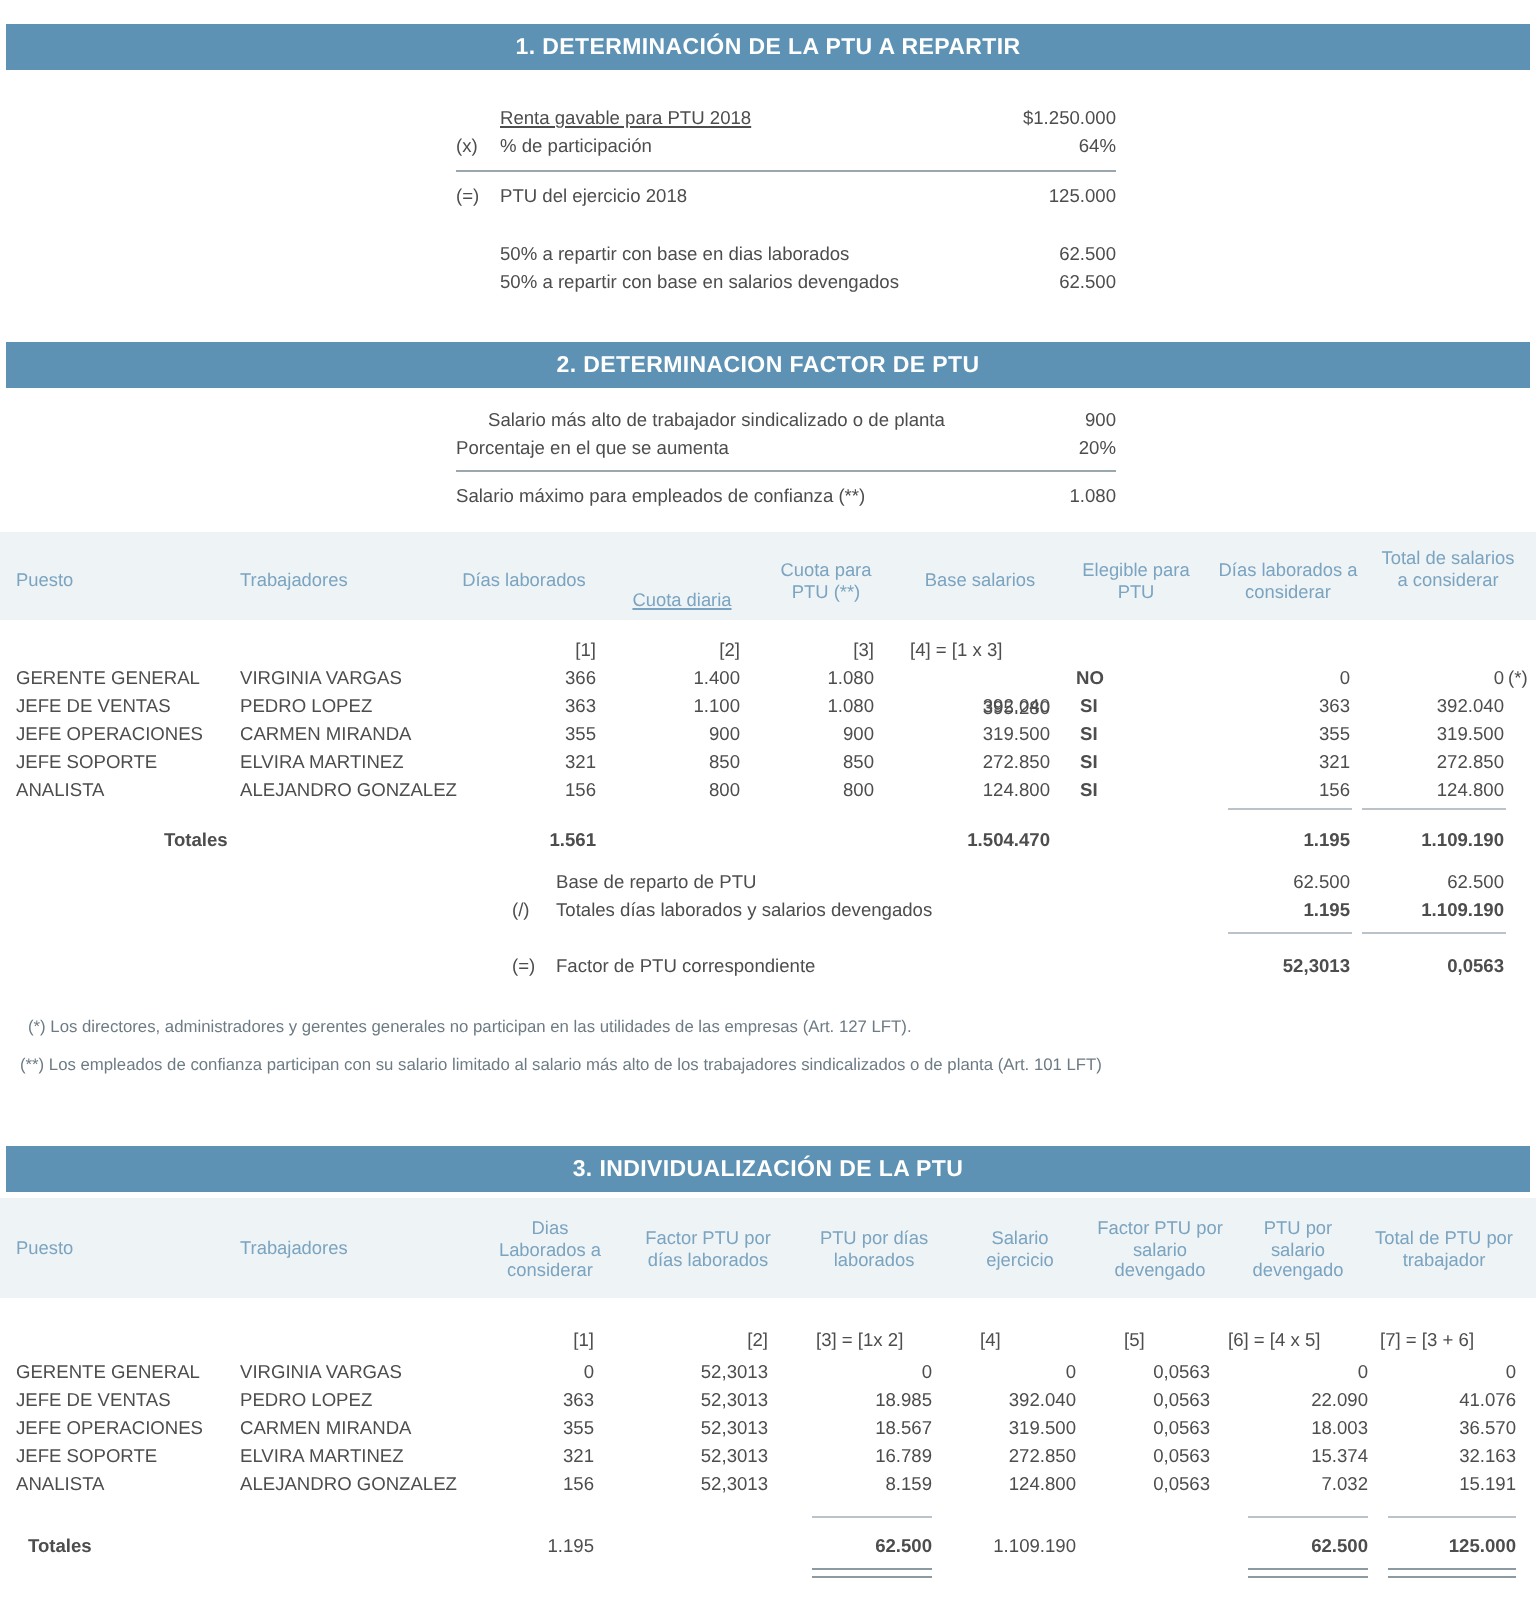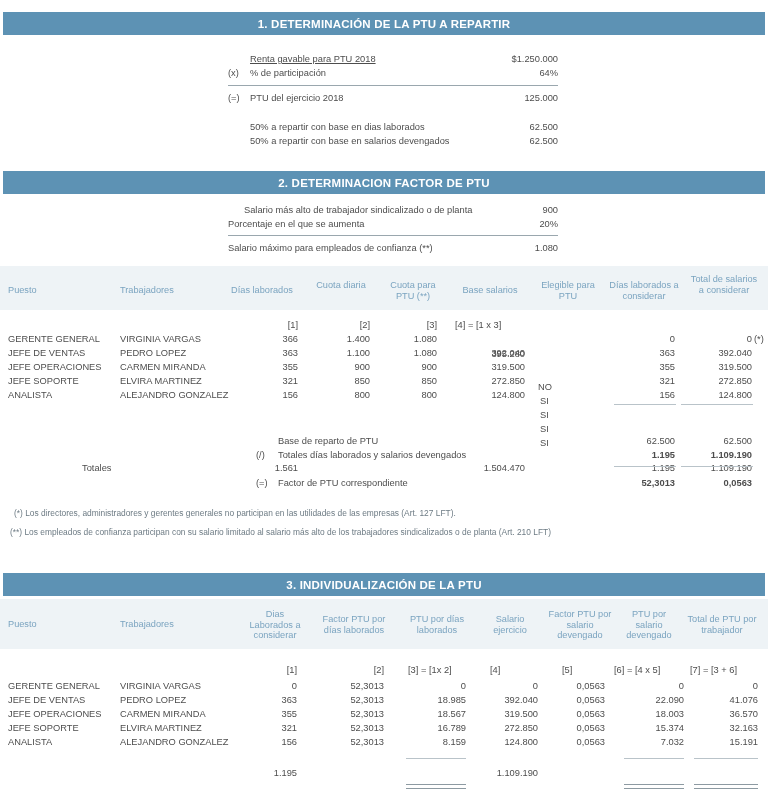--- a/index.html
+++ b/index.html
@@ -48,21 +48,21 @@
     line-height:10.5px;
     color:#7ba4c0;
     text-align:center;
     white-space:normal;
   }
   .hdr.l{text-align:left;}
 
   
   .cell{position:absolute;font-size:9.3px;line-height:11px;color:#4d4d4d;white-space:nowrap;}
   .cell.r{text-align:right;}
-  .cell.b{font-weight:normal;margin-top:48px;}
+  .cell.b{font-weight:bold;}
 
   .dbl{position:absolute;height:3px;border-top:1px solid #8d9aa2;border-bottom:1px solid #8d9aa2;}
   .foot{position:absolute;font-size:8.4px;color:#6d7b84;white-space:nowrap;}
 </style>
 </head>
 <body>
 
 <div class="page">
 
   <div class="section-bar" style="top:12px;">
@@ -101,21 +101,21 @@
 
   <div class="rule" style="left:228px;top:235px;width:330px;"></div>
 
   <div class="lbl" style="left:228px;top:243px;">Salario máximo para empleados de confianza (**)</div>
   <div class="val" style="left:470px;top:243px;width:88px;">1.080</div>
 
   <div class="hdr-band" style="top:266px;height:44px;"></div>
   <div class="hdr l" style="left:8px;top:285px;width:90px;">Puesto</div>
   <div class="hdr l" style="left:120px;top:285px;width:100px;">Trabajadores</div>
   <div class="hdr" style="left:222px;top:285px;width:80px;">Días laborados</div>
-  <div class="hdr" style="left:306px;top:280px;width:70px;">Cuota diaria</div>
+  <div class="hdr" style="left:306px;top:295px;width:70px;text-decoration:underline;">Cuota diaria</div>
   <div class="hdr" style="left:385px;top:280px;width:56px;">Cuota para PTU      (**)</div>
   <div class="hdr" style="left:452px;top:285px;width:76px;">Base salarios</div>
   <div class="hdr" style="left:532px;top:280px;width:72px;">Elegible para PTU</div>
   <div class="hdr" style="left:606px;top:280px;width:76px;">Días laborados a considerar</div>
   <div class="hdr" style="left:688px;top:274px;width:72px;">Total de salarios a considerar</div>
 
   <div class="cell r" style="left:250px;top:320px;width:48px;">[1]</div>
   <div class="cell r" style="left:322px;top:320px;width:48px;">[2]</div>
   <div class="cell r" style="left:389px;top:320px;width:48px;">[3]</div>
   <div class="cell" style="left:455px;top:320px;">[4] = [1 x 3]</div>
@@ -204,21 +204,21 @@
 
   <div class="rule thin" style="left:614px;top:466px;width:62px;"></div>
   <div class="rule thin" style="left:681px;top:466px;width:72px;"></div>
 
   <div class="op" style="left:256px;top:478px;">(=)</div>
   <div class="lbl" style="left:278px;top:478px;">Factor de PTU correspondiente</div>
   <div class="val" style="left:612px;top:478px;width:63px;font-weight:bold;">52,3013</div>
   <div class="val" style="left:682px;top:478px;width:70px;font-weight:bold;">0,0563</div>
 
   <div class="foot" style="left:14px;top:508px;">(*) Los directores, administradores y gerentes generales no participan en las utilidades de las empresas (Art. 127 LFT).</div>
-  <div class="foot" style="left:10px;top:527px;">(**) Los empleados de confianza participan con su salario limitado al salario más alto de los trabajadores sindicalizados o de planta (Art. 210 LFT)</div>
+  <div class="foot" style="left:10px;top:527px;">(**) Los empleados de confianza participan con su salario limitado al salario más alto de los trabajadores sindicalizados o de planta (Art. 101 LFT)</div>
 
   <div class="section-bar" style="top:573px;">
     <span>3. INDIVIDUALIZACIÓN DE LA PTU</span>
   </div>
 
   <div class="hdr-band" style="top:599px;height:50px;"></div>
   <div class="hdr l" style="left:8px;top:619px;width:90px;">Puesto</div>
   <div class="hdr l" style="left:120px;top:619px;width:100px;">Trabajadores</div>
   <div class="hdr" style="left:244px;top:609px;width:62px;">Dias Laborados a considerar</div>
   <div class="hdr" style="left:314px;top:614px;width:80px;">Factor PTU por días laborados</div>

